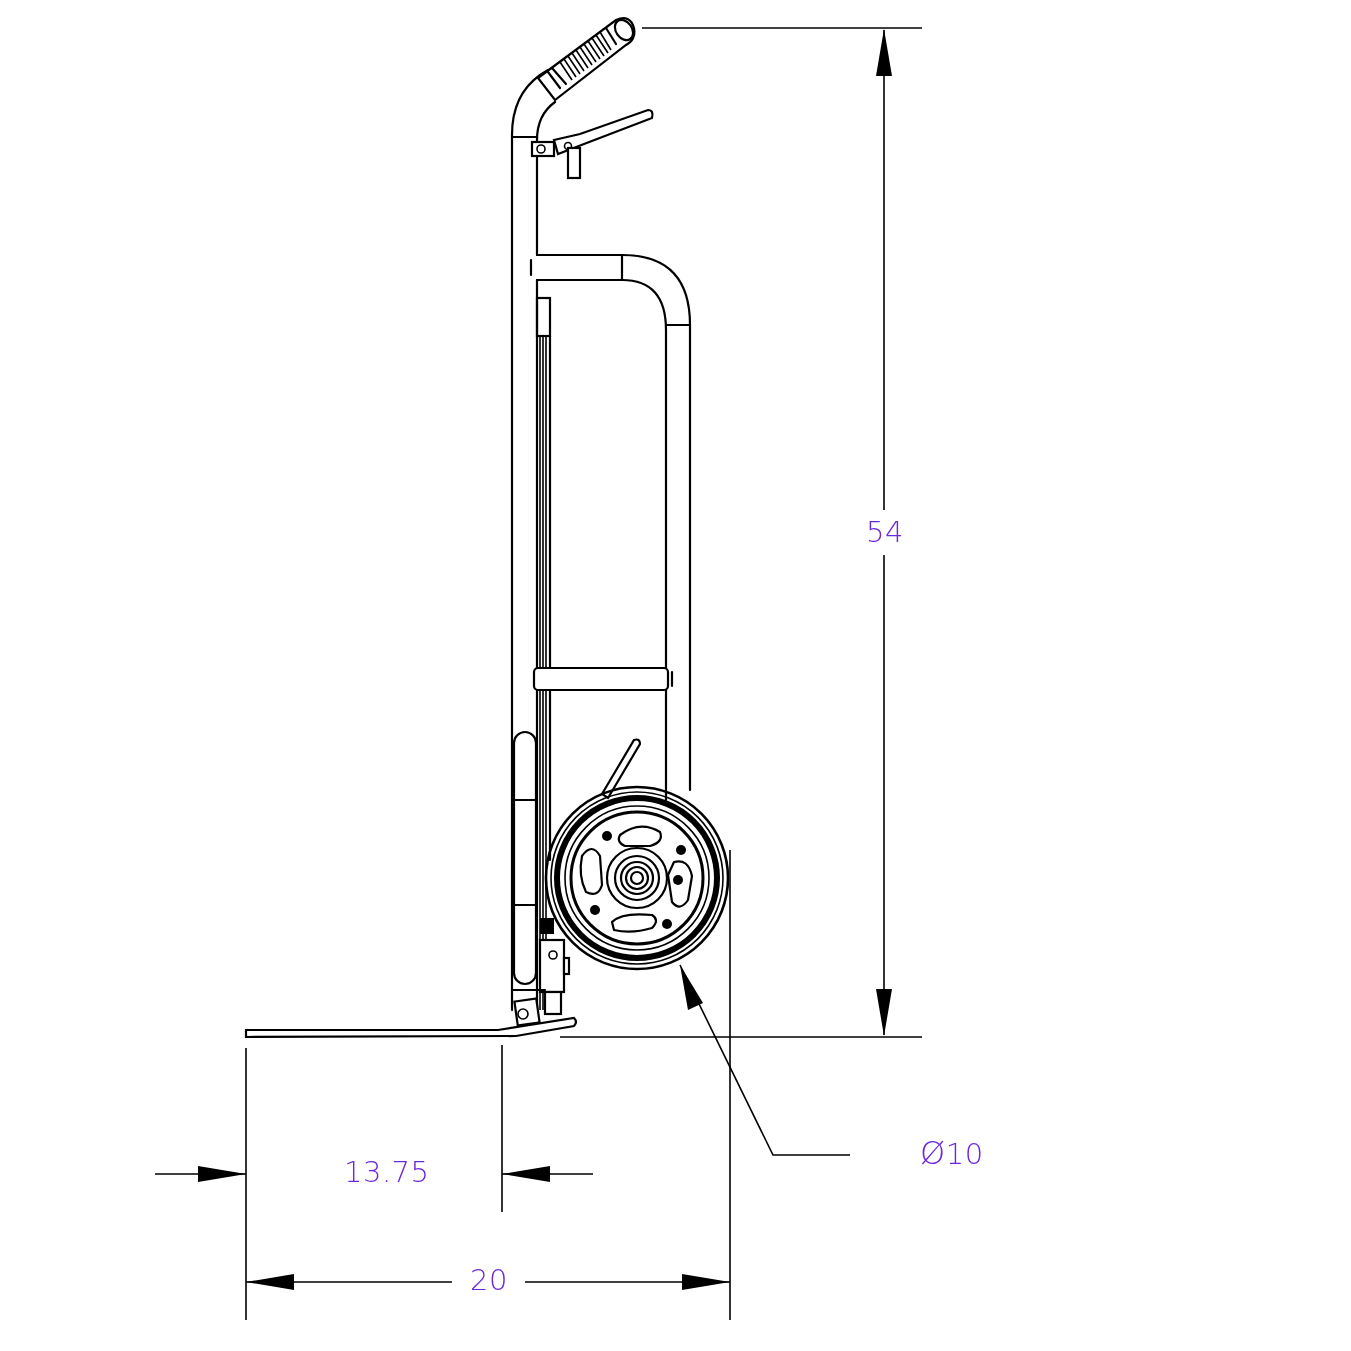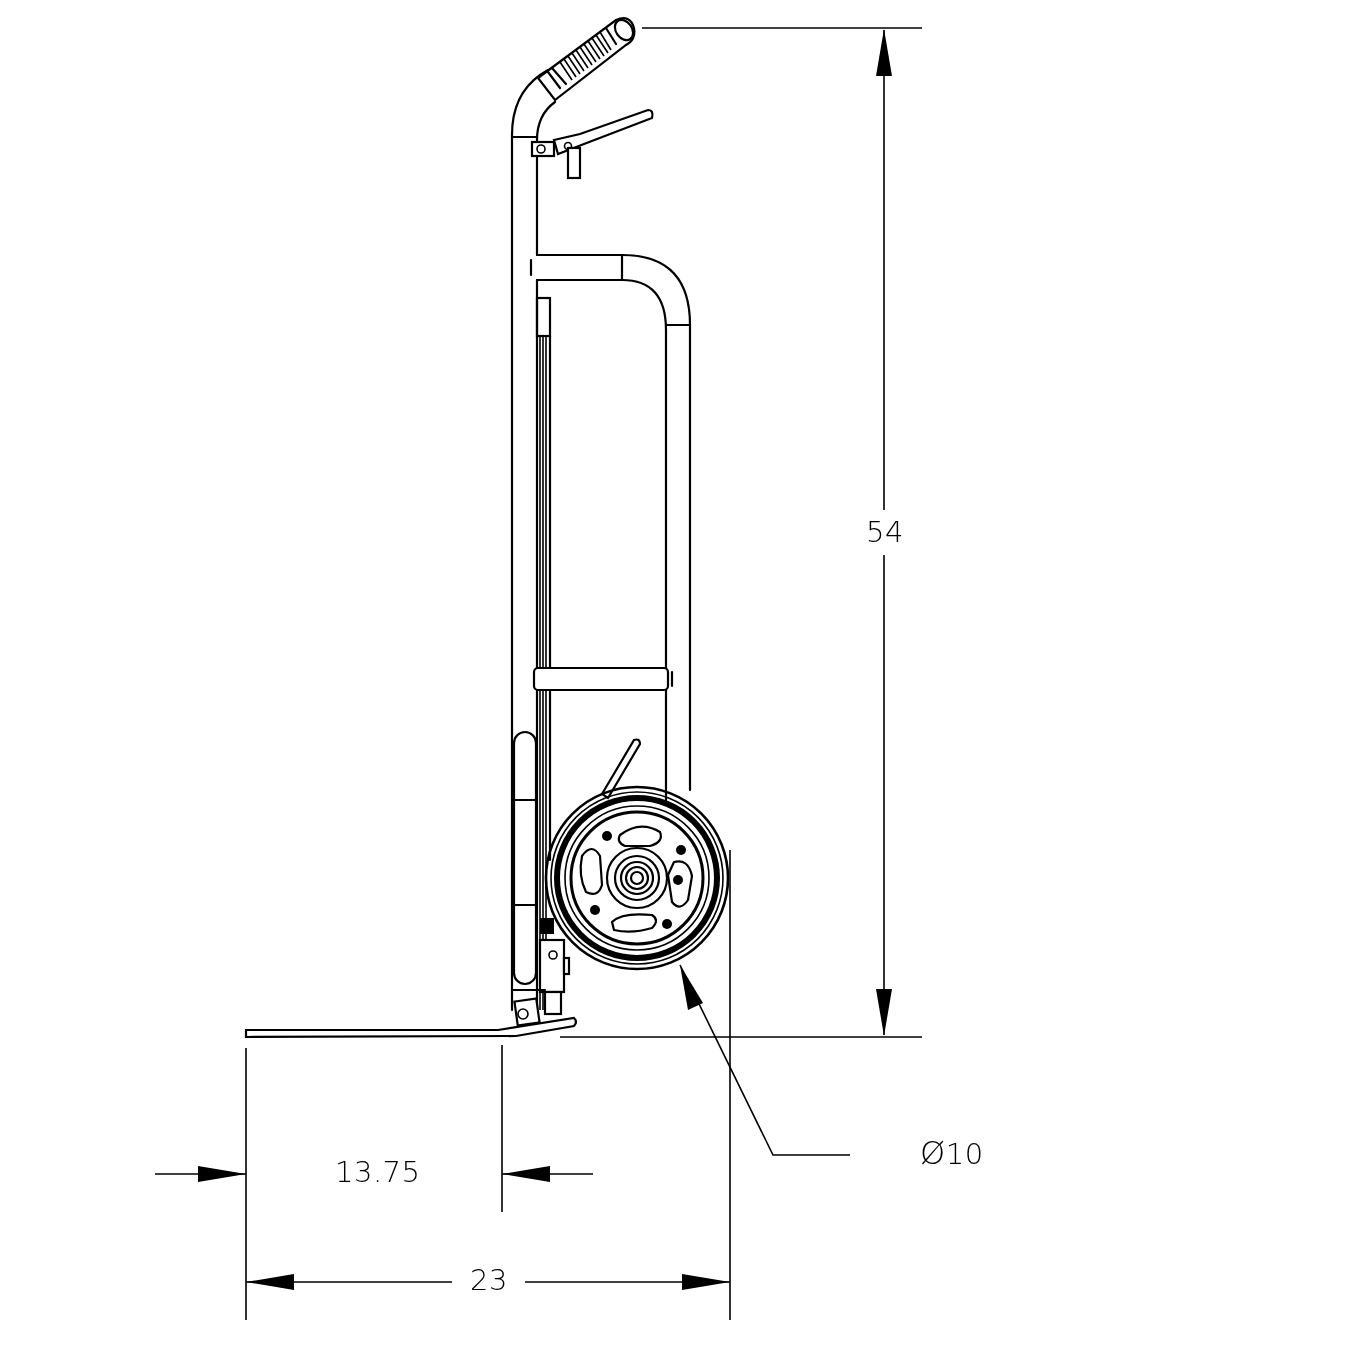--- a/index.html
+++ b/index.html
@@ -1,21 +1,21 @@
 <!DOCTYPE html>
 <html><head>
 <meta charset="utf-8">
 <style>
   html,body{margin:0;padding:0;background:#ffffff;}
   body{width:1351px;height:1351px;position:relative;overflow:hidden;font-family:"DejaVu Sans","Liberation Sans",sans-serif;}
   svg{position:absolute;left:0;top:0;}
   .ln{stroke:#000;stroke-width:2.2;fill:none;stroke-linecap:round;stroke-linejoin:round;}
   .thin{stroke:#000;stroke-width:1.6;fill:none;}
   .fillw{fill:#fff;stroke:#000;stroke-width:2.2;}
-  .dimtext{position:absolute;font-family:"DejaVu Sans","Liberation Sans",sans-serif;font-size:29px;color:#000000;font-weight:300;letter-spacing:0.5px;background:#fff;line-height:1;}
+  .dimtext{position:absolute;font-family:"DejaVu Sans","Liberation Sans",sans-serif;font-size:29px;color:#6d28d9;font-weight:300;letter-spacing:0.5px;background:#fff;line-height:1;}
 </style>
 </head>
 <body>
 
 <svg width="1351" height="1351" viewBox="0 0 1351 1351">
 
   <g>
 
     <path class="ln" d="M512 1010 L512 135 Q512 95 540 75 L548 70"></path>
 
@@ -138,17 +138,17 @@
     <line class="thin" x1="525" y1="1282" x2="730" y2="1282"></line>
     <polygon points="246,1282 294,1274 294,1290" fill="#000"></polygon>
     <polygon points="730,1282 682,1274 682,1290" fill="#000"></polygon>
 
     <polyline class="thin" points="680,965 773,1155 850,1155"></polyline>
     <polygon points="680,965 688,1010 703,1003" fill="#000"></polygon>
   </g>
 </svg>
 
 <div class="dimtext" style="left:866px;top:518px;">54</div>
-<div class="dimtext" style="left:335px;top:1158px;">13.75</div>
-<div class="dimtext" style="left:470px;top:1266px;">23</div>
+<div class="dimtext" style="left:344px;top:1158px;">13.75</div>
+<div class="dimtext" style="left:470px;top:1266px;">20</div>
 <div class="dimtext" style="left:920px;top:1137px;">
   <span style="font-size:32px;">Ø</span><span>10</span>
 </div>
 
 </body></html>

